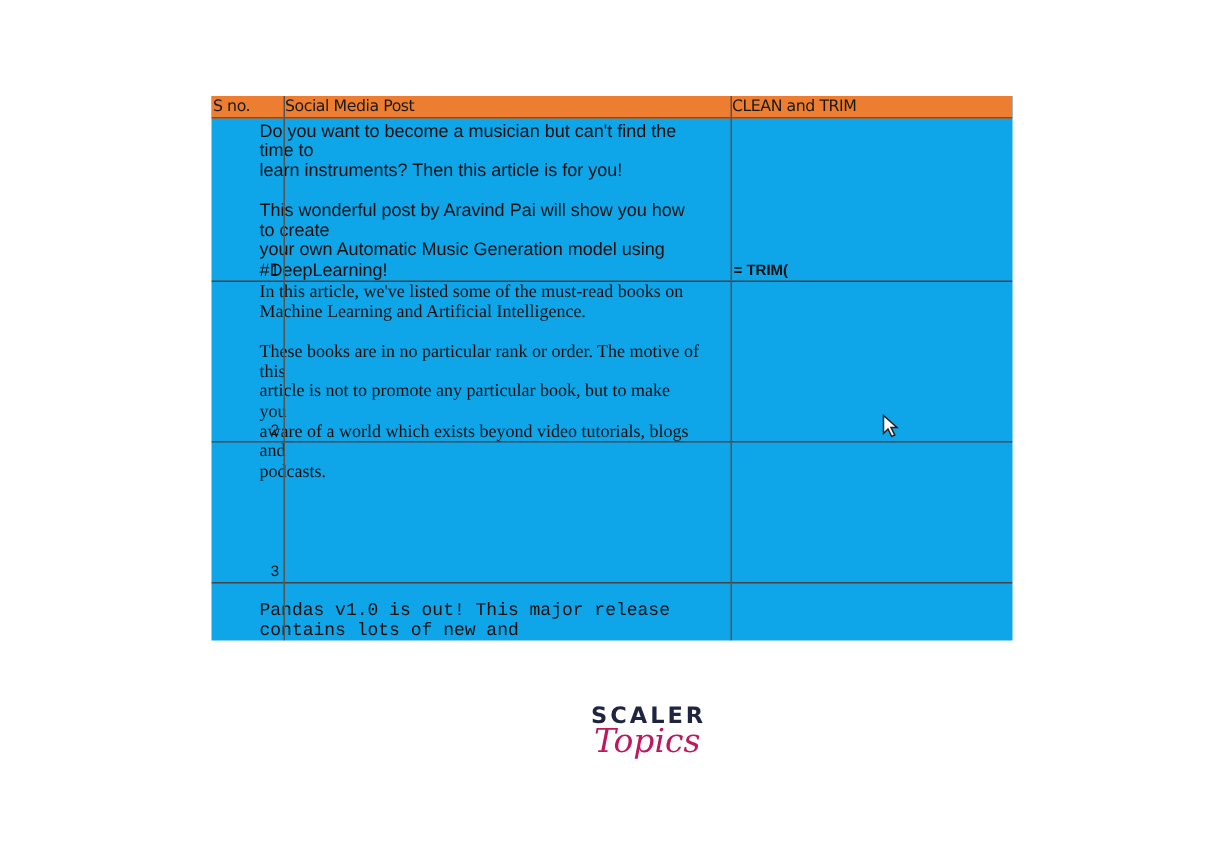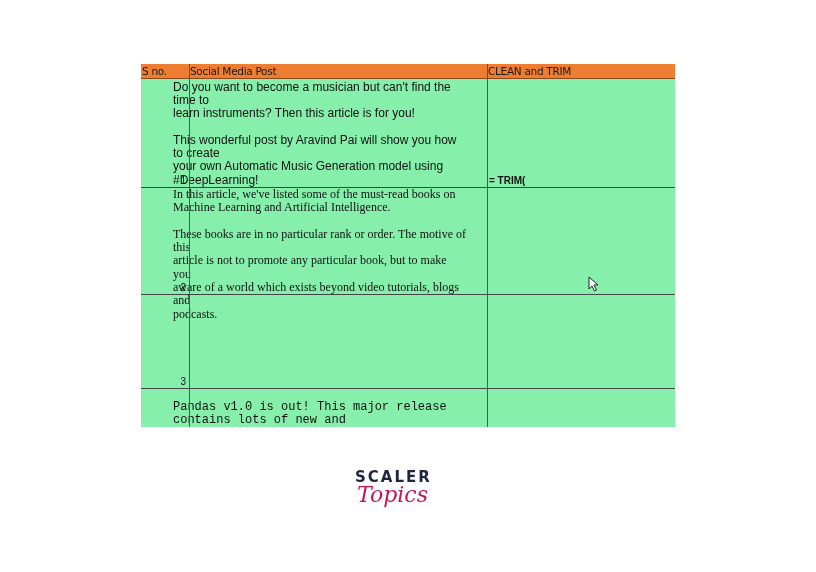--- a/index.html
+++ b/index.html
@@ -2,21 +2,21 @@
 <html><head>
   <meta charset="utf-8">
   <style>
     html, body { margin: 0; padding: 0; }
     body {
       width: 816px; height: 572px; background: #ffffff; position: relative; overflow: hidden;
       font-family: "Liberation Sans", sans-serif;
     }
     .sheet {
       position: absolute; left: 141px; top: 64px; width: 534px; height: 363px;
-      overflow: hidden; background: #86efac;
+      overflow: hidden; background: #0ea5e9;
     }
     .hdr {
       position: absolute; left: 0; top: 0; width: 534px; height: 14px;
       background: #ed7d31; border-bottom: 1px solid #8a4a1e;
     }
     .hdr .cell {
       position: absolute; top: 0; height: 14px; line-height: 14px;
       font-size: 10.5px; color: #1a1a1a; padding-left: 1px; box-sizing: border-box;
       font-family: "DejaVu Sans", sans-serif; letter-spacing: -0.3px;
     }
@@ -30,21 +30,21 @@
       font-size: 10px; color: #111; line-height: 13px; padding-right: 2px; box-sizing: border-box;
     }
     .row .post {
       position: absolute; left: 32px; width: 294px; bottom: 0;
       font-size: 12px; color: #111; line-height: 13.3px; white-space: pre-wrap;
     }
     .row .formula {
       position: absolute; left: 348px; bottom: 0; font-size: 10px; color: #111; line-height: 13px; font-weight: bold;
     }
     .cursor { position: absolute; left: 588px; top: 276px; width: 12px; height: 16px; }
-    .logo { position: absolute; left: 355px; top: 469px; width: 72px; }
+    .logo { position: absolute; left: 394px; top: 469px; width: 72px; }
     .logo .scaler {
       font-family: "DejaVu Sans", sans-serif; font-weight: bold; font-size: 15px;
       letter-spacing: 2px; color: #1f2440; line-height: 16px;
     }
     .logo .topics {
       font-family: "DejaVu Serif", serif; font-style: italic; font-size: 22px;
       color: #be185d; line-height: 22px; margin-left: 2px; margin-top: -1px;
     }
   </style>
 </head>

